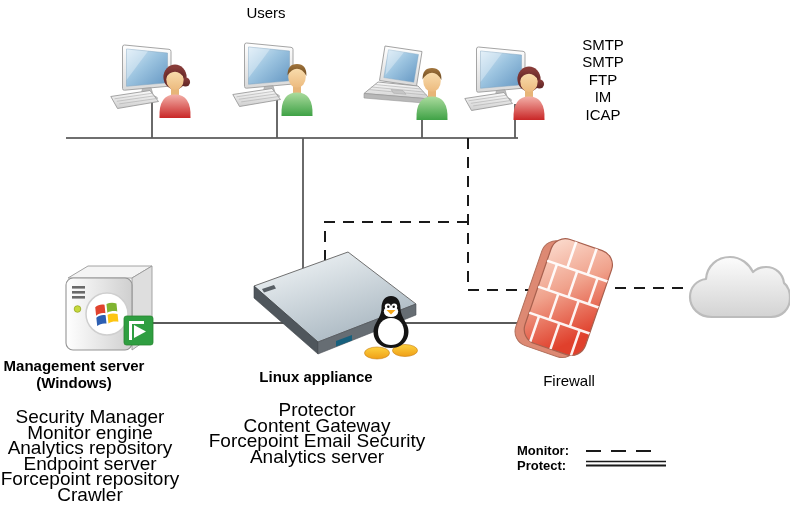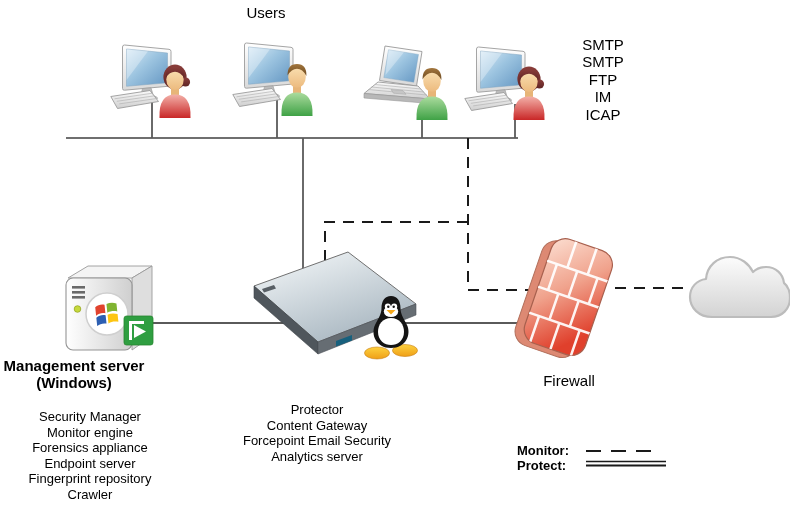--- a/index.html
+++ b/index.html
@@ -6,21 +6,21 @@
   .stage{
     position:relative;width:790px;height:512px;background:#ffffff;overflow:hidden;
     font-family:"Liberation Sans","DejaVu Sans",sans-serif;color:#000000;
   }
   .stage svg.diagram{position:absolute;left:0;top:0;}
   .lbl{position:absolute;white-space:nowrap;}
   .center{transform:translateX(-50%);text-align:center;}
   .t-title{font-size:15px;}
   .t-proto{font-size:15px;line-height:17.4px;}
   .t-bold{font-size:15px;font-weight:bold;line-height:17px;}
-  .t-list{font-size:13px;line-height:15.5px;}
+  .t-list{font-size:19px;line-height:15.5px;}
   .t-legend{font-size:13px;font-weight:bold;line-height:15px;}
 </style>
 </head>
 <body>
 
 <div class="stage">
 
   <svg class="diagram" width="790" height="512" viewBox="0 0 790 512">
     <defs>
       <linearGradient id="gScr" x1="0" y1="0" x2="1" y2="1">
@@ -235,26 +235,27 @@
     <div>ICAP</div>
   </div>
 
   <div class="lbl center t-bold" style="left:74px;top:357px;">
     <div>Management server</div>
     <div>(Windows)</div>
   </div>
   <div class="lbl center t-list" style="left:90px;top:409px;">
     <div>Security Manager</div>
     <div>Monitor engine</div>
-    <div>Forensics appliance</div>
+    <div>Analytics repository</div>
     <div>Endpoint server</div>
-    <div>Fingerprint repository</div>
+    <div>Forcepoint repository</div>
     <div>Crawler</div>
   </div>
 
+  <div class="lbl center t-bold" style="left:316px;top:368px;">Linux appliance</div>
   <div class="lbl center t-list" style="left:317px;top:402px;">
     <div>Protector</div>
     <div>Content Gateway</div>
     <div>Forcepoint Email Security</div>
     <div>Analytics server</div>
   </div>
 
   <div class="lbl center t-title" style="left:569px;top:366px;margin-top:6px;">Firewall</div>
 
   <div class="lbl t-legend" style="left:517px;top:443px;">Monitor:</div>

